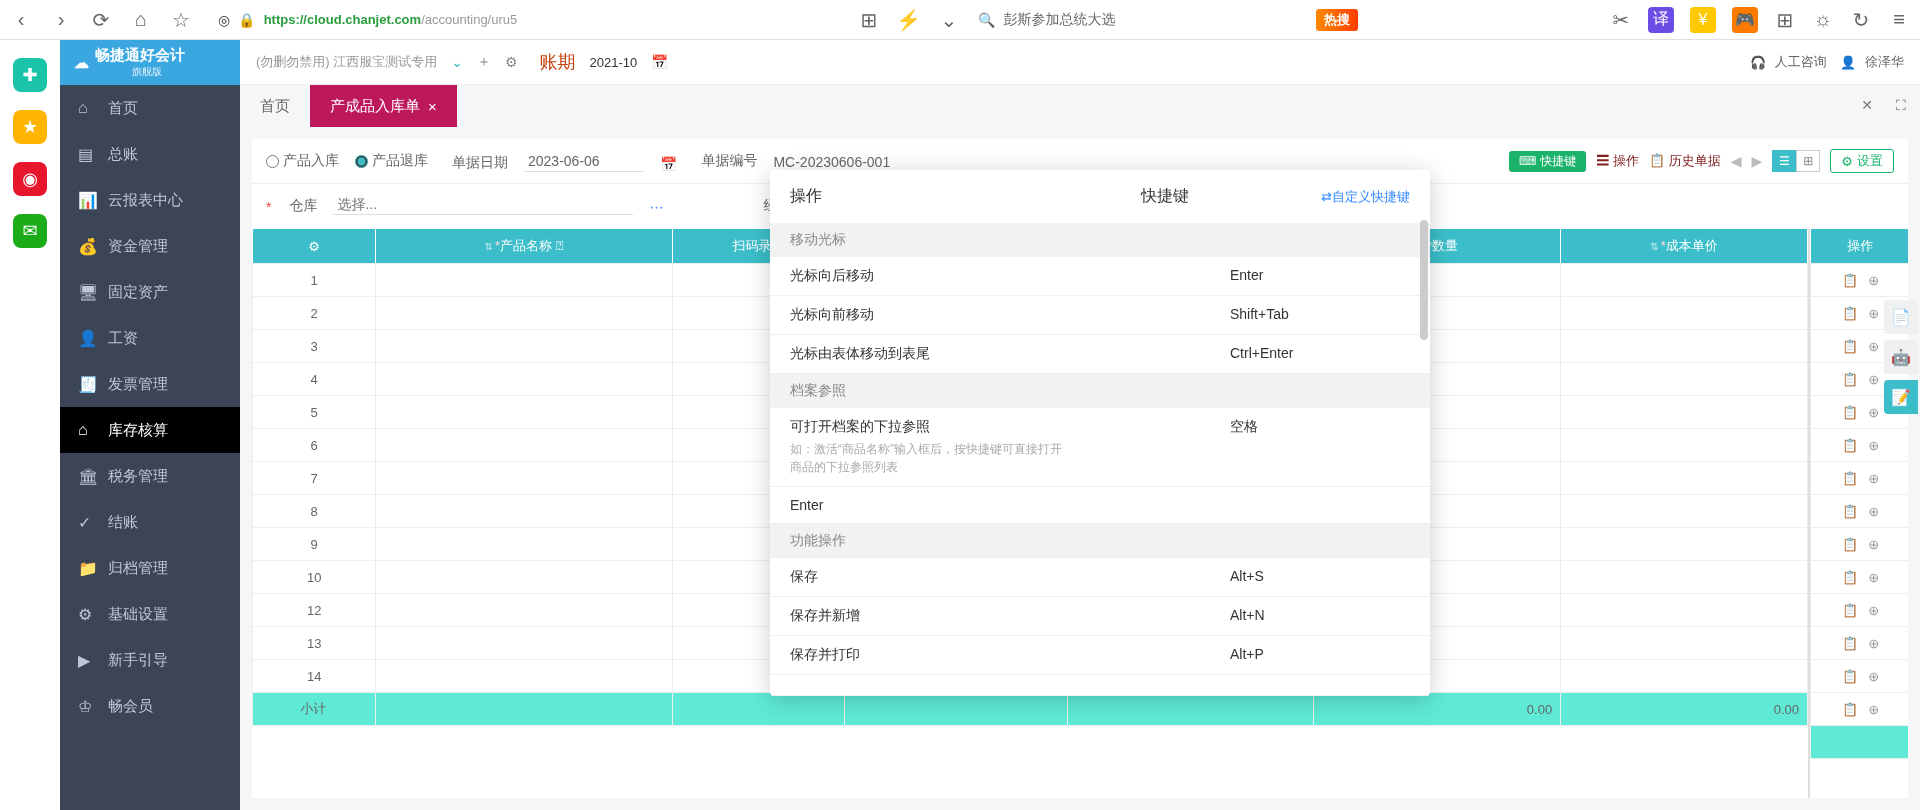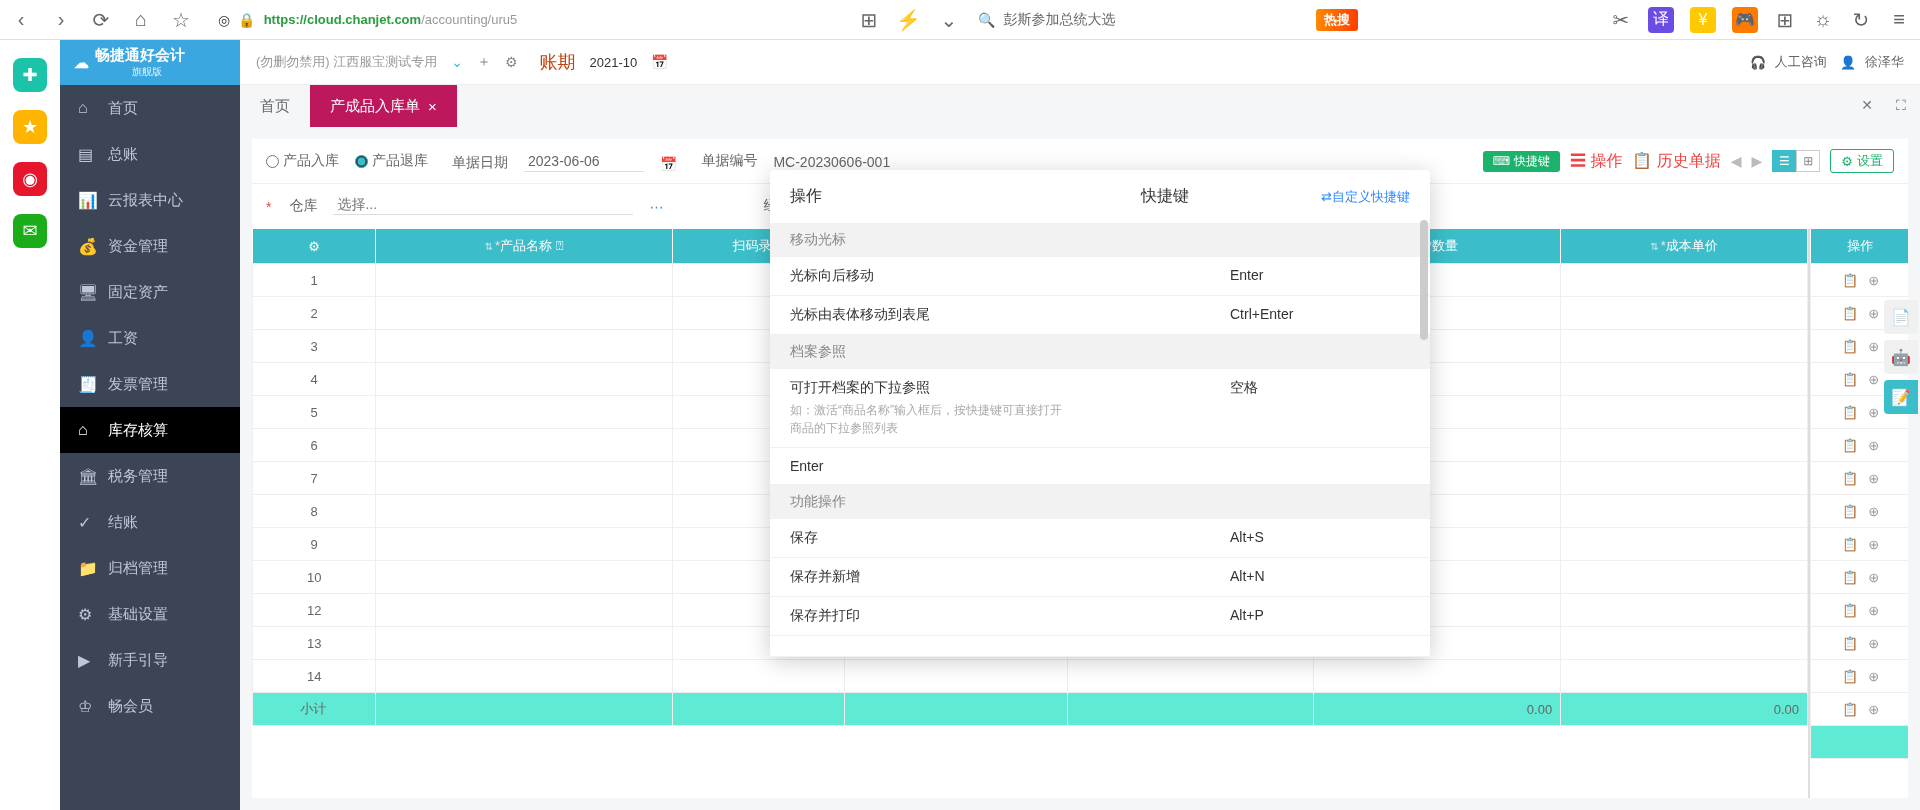--- a/index.html
+++ b/index.html
@@ -56,21 +56,21 @@
 
 .form-hdr { display: flex; align-items: center; padding: 10px 14px; gap: 24px; border-bottom: 1px solid #eee; flex-wrap: wrap; }
 .radio-grp { display: flex; gap: 16px; align-items: center; }
 .radio-grp label { display: flex; align-items: center; gap: 4px; font-size: 14px; color: #666; }
 .radio-grp input[type=radio] { accent-color: #3bbec9; }
 .field { display: flex; align-items: flex-end; gap: 16px; font-size: 14px; color: #666; }
 .field .req { color: #e74c3c; margin-right: 2px; }
 .field input, .field .val { border: none; border-bottom: 1px solid #ddd; padding: 2px 4px; font-size: 14px; min-width: 120px; }
 .hdr-actions { margin-left: auto; display: flex; align-items: center; gap: 10px; }
 .btn-hotkey { background: #1bb36b; color: #fff; padding: 2px 10px; border-radius: 3px; font-size: 12px; display: flex; align-items: center; gap: 4px; }
-.hdr-link { color: #ef4444; font-size: 16px; }
+.hdr-link { color: #7f1d1d; font-size: 13px; }
 .settings-btn { border: 1px solid #1bb36b; color: #1bb36b; padding: 2px 10px; border-radius: 3px; font-size: 13px; display: flex; align-items: center; gap: 4px; }
 .view-toggle { display: flex; }
 .view-toggle .vt { width: 24px; height: 22px; display: flex; align-items: center; justify-content: center; border: 1px solid #ccc; color: #888; font-size: 12px; }
 .view-toggle .vt.active { background: #3bbec9; color: #fff; border-color: #3bbec9; }
 
 .form-row2 { display: flex; align-items: center; padding: 10px 14px 14px; gap: 40px; }
 
 
 .tbl-wrap { flex: 1; overflow: hidden; position: relative; display: flex; }
 .tbl-left { flex: 1; }
@@ -597,20 +597,26 @@
   <div id="pop-body">
       <div class="pop-section">移动光标</div>
       <div class="pop-row">
         <div class="col1">
           <div>光标向后移动</div>
         </div>
         <div class="col2">Enter</div>
       </div>
       <div class="pop-row">
         <div class="col1">
+          <div>光标向前移动</div>
+        </div>
+        <div class="col2">Shift+Tab</div>
+      </div>
+      <div class="pop-row">
+        <div class="col1">
           <div>光标由表体移动到表尾</div>
         </div>
         <div class="col2">Ctrl+Enter</div>
       </div>
       <div class="pop-section">档案参照</div>
       <div class="pop-row">
         <div class="col1">
           <div>可打开档案的下拉参照</div>
           <div class="desc">如：激活“商品名称”输入框后，按快捷键可直接打开商品的下拉参照列表</div>
         </div>

